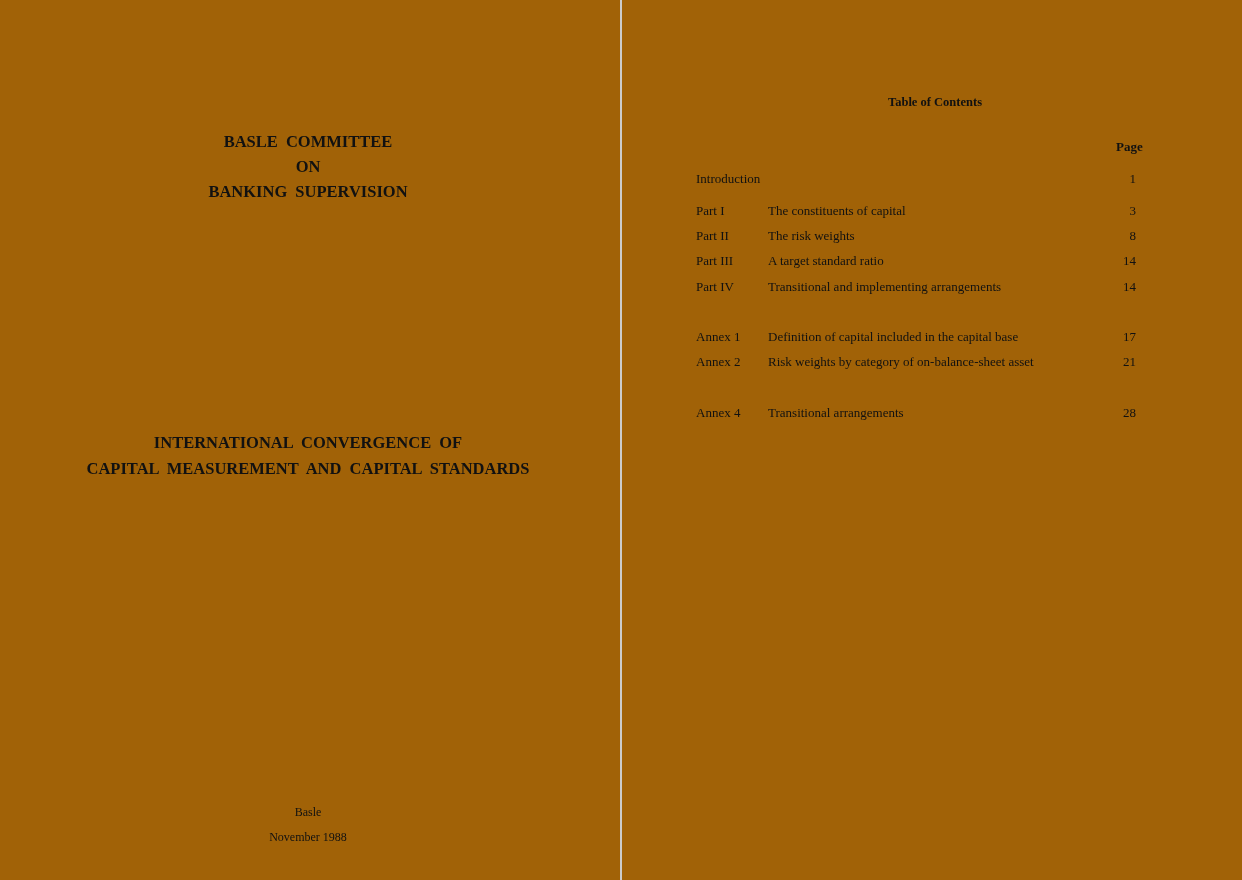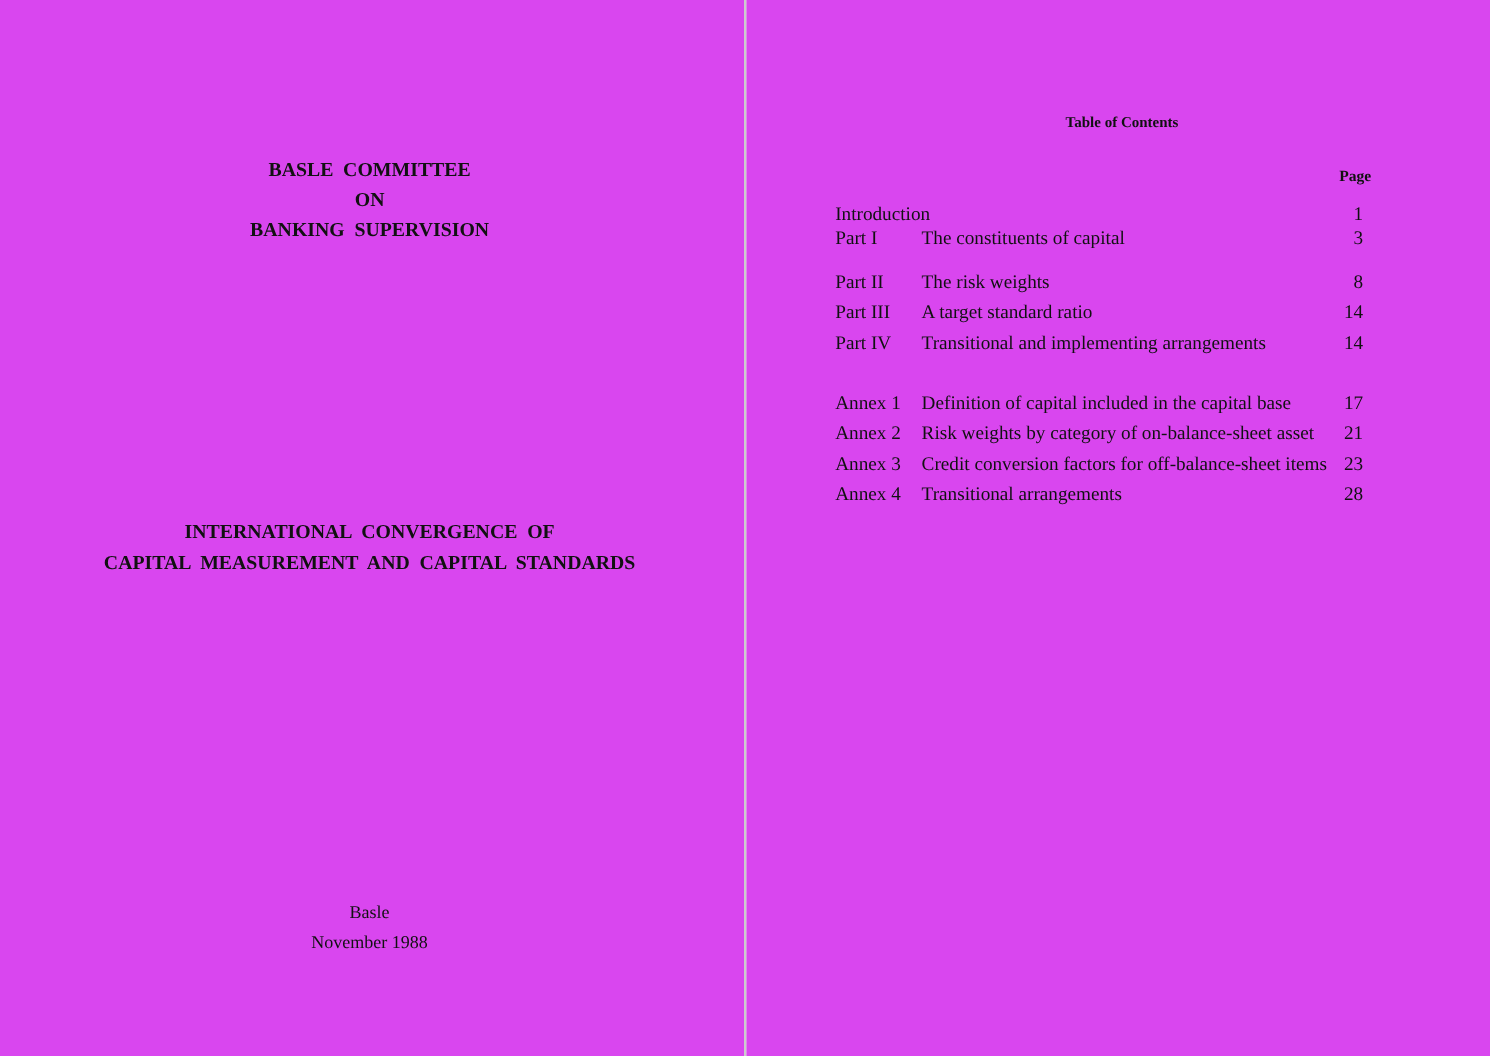--- a/index.html
+++ b/index.html
@@ -3,52 +3,52 @@
   <meta charset="utf-8">
   <style>
     * { box-sizing: border-box; margin: 0; padding: 0; }
     html, body {
       width: 1242px; height: 880px; overflow: hidden;
       background: #ffffff;
       font-family: "Liberation Serif", "DejaVu Serif", serif;
       color: #111111;
     }
     .spread { position: relative; width: 1242px; height: 880px; }
-    .page { position: absolute; top: 0; height: 880px; background: #d946ef; }
+    .page { position: absolute; top: 0; height: 880px; background: #a16207; }
     .page-left { left: 0; width: 620px; }
     .page-right { left: 622px; width: 620px; }
     .divider {
       position: absolute; left: 620px; top: 0; width: 2px; height: 880px;
       background: #cccccc;
     }
     .center-block {
       position: absolute; left: 0; width: 616px; text-align: center;
     }
     .committee {
       top: 129px; font-weight: bold; font-size: 16.5px; line-height: 25px;
       word-spacing: 4px;
     }
     .title {
       top: 430px; font-weight: bold; font-size: 16.5px; line-height: 26px;
       word-spacing: 4px;
     }
     .place {
-      top: 749px; font-size: 15px; line-height: 25px;
+      top: 800px; font-size: 12px; line-height: 25px;
     }
     .toc-heading {
       position: absolute; top: 95px; left: 0; width: 626px; text-align: center;
       font-weight: bold; font-size: 12.5px;
     }
     .page-col-head {
       position: absolute; top: 139px; left: 494px;
       font-weight: bold; font-size: 13px;
     }
     .toc-row {
       position: absolute; left: 74px; width: 440px; height: 18px;
-      font-size: 16px; line-height: 18px;
+      font-size: 13px; line-height: 18px;
     }
     .toc-label { position: absolute; left: 0; top: 0; }
     .toc-title { position: absolute; left: 72px; top: 0; text-align: center; }
     .toc-page { position: absolute; right: 0; top: 0; text-align: right; }
   </style>
 </head>
 <body>
 
 <div class="spread">
 
@@ -75,21 +75,21 @@
   <div class="page page-right">
     <div class="toc-heading">Table of Contents</div>
     <div class="page-col-head">Page</div>
 
     <div class="toc-row" style="top:170px">
       <span class="toc-label">Introduction</span>
       <span class="toc-title"></span>
       <span class="toc-page">1</span>
     </div>
 
-    <div class="toc-row" style="top:190px">
+    <div class="toc-row" style="top:202px">
       <span class="toc-label">Part I</span>
       <span class="toc-title">The constituents of capital</span>
       <span class="toc-page">3</span>
     </div>
 
     <div class="toc-row" style="top:227px">
       <span class="toc-label">Part II</span>
       <span class="toc-title">The risk weights</span>
       <span class="toc-page">8</span>
     </div>
@@ -111,25 +111,20 @@
       <span class="toc-title">Definition of capital included in the capital base</span>
       <span class="toc-page">17</span>
     </div>
 
     <div class="toc-row" style="top:353px">
       <span class="toc-label">Annex 2</span>
       <span class="toc-title">Risk weights by category of on-balance-sheet asset</span>
       <span class="toc-page">21</span>
     </div>
 
-    <div class="toc-row" style="top:379px">
-      <span class="toc-label">Annex 3</span>
-      <span class="toc-title">Credit conversion factors for off-balance-sheet items</span>
-      <span class="toc-page">23</span>
-    </div>
 
     <div class="toc-row" style="top:404px">
       <span class="toc-label">Annex 4</span>
       <span class="toc-title">Transitional arrangements</span>
       <span class="toc-page">28</span>
     </div>
   </div>
 
 </div>
 

